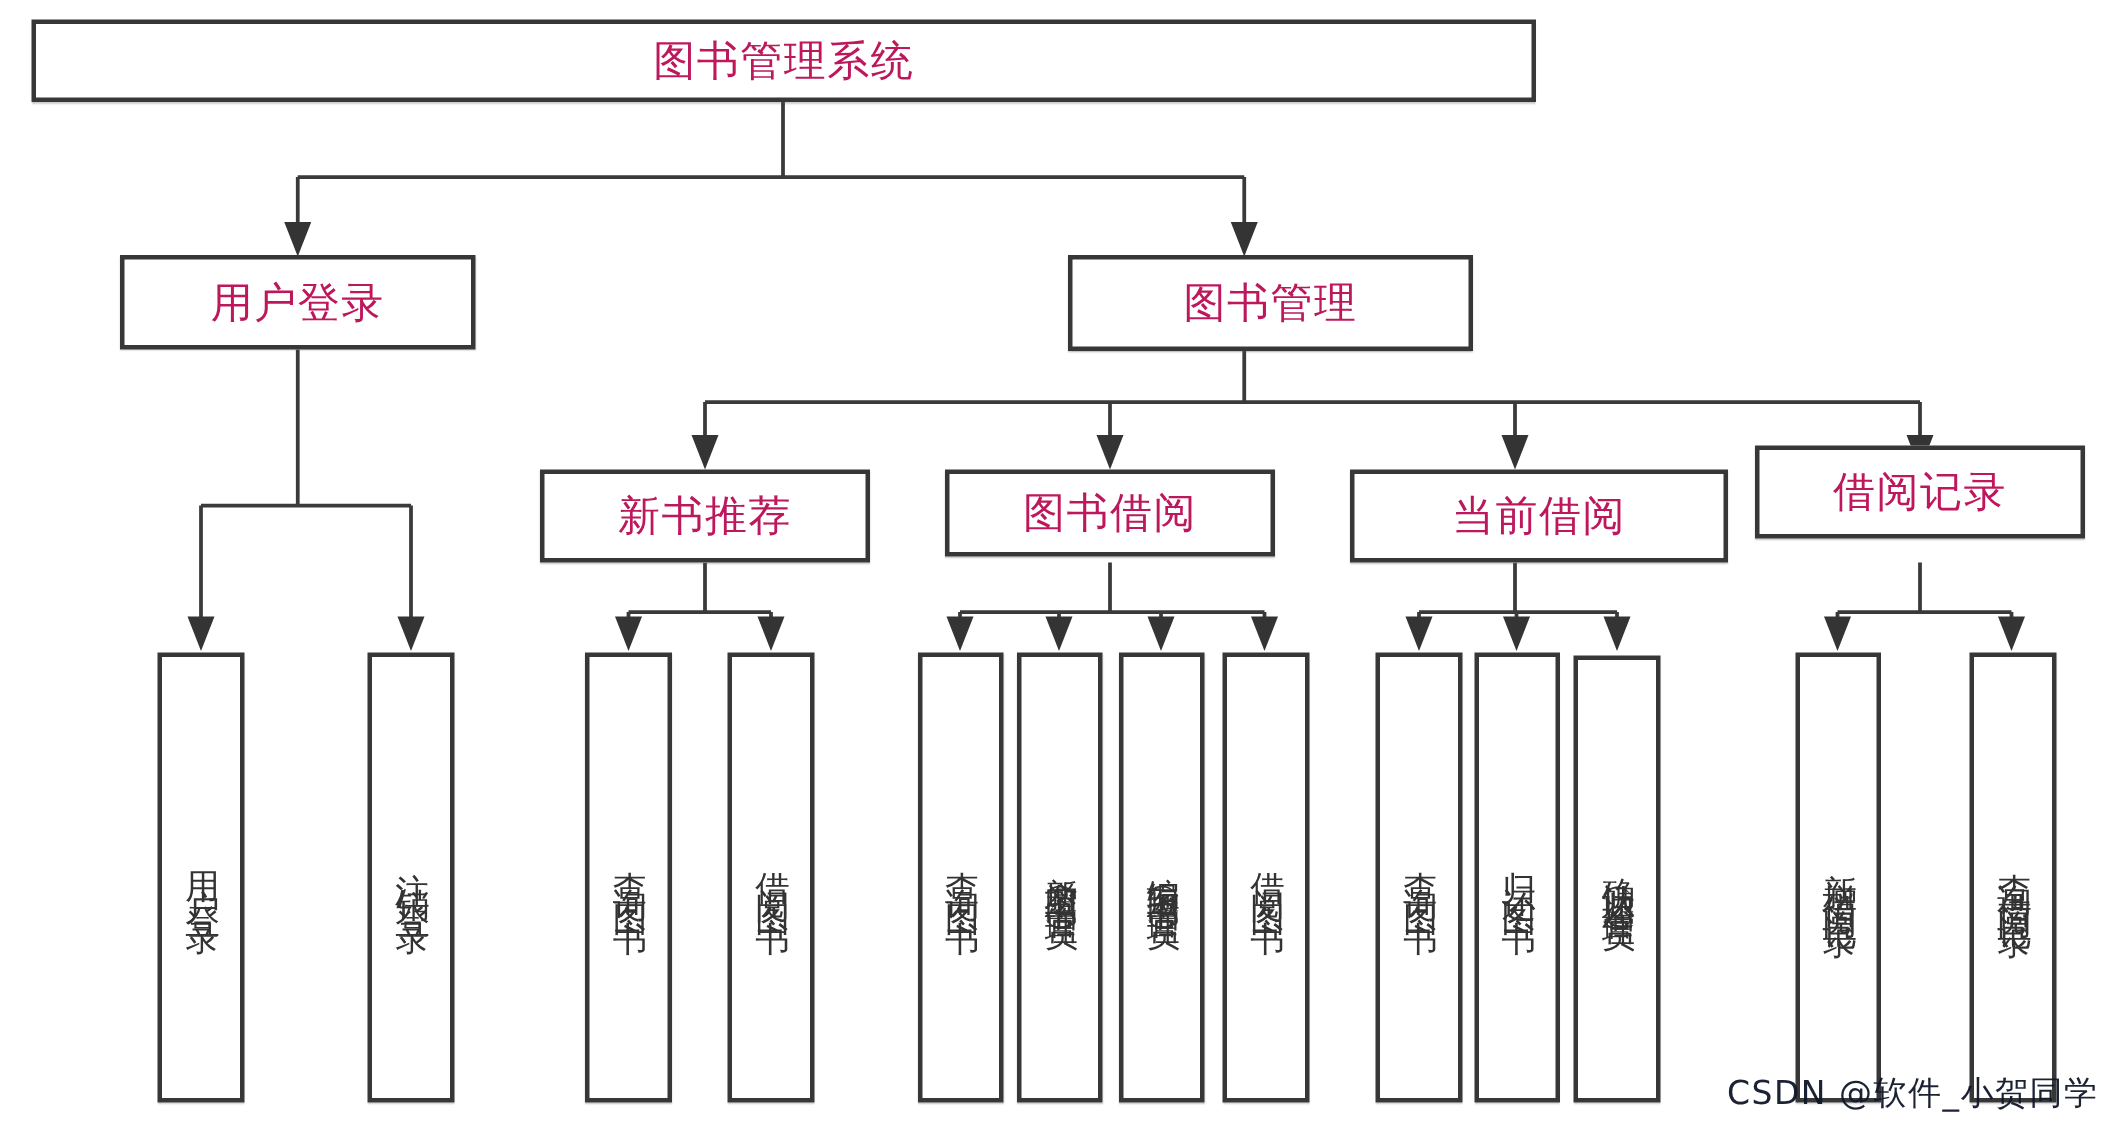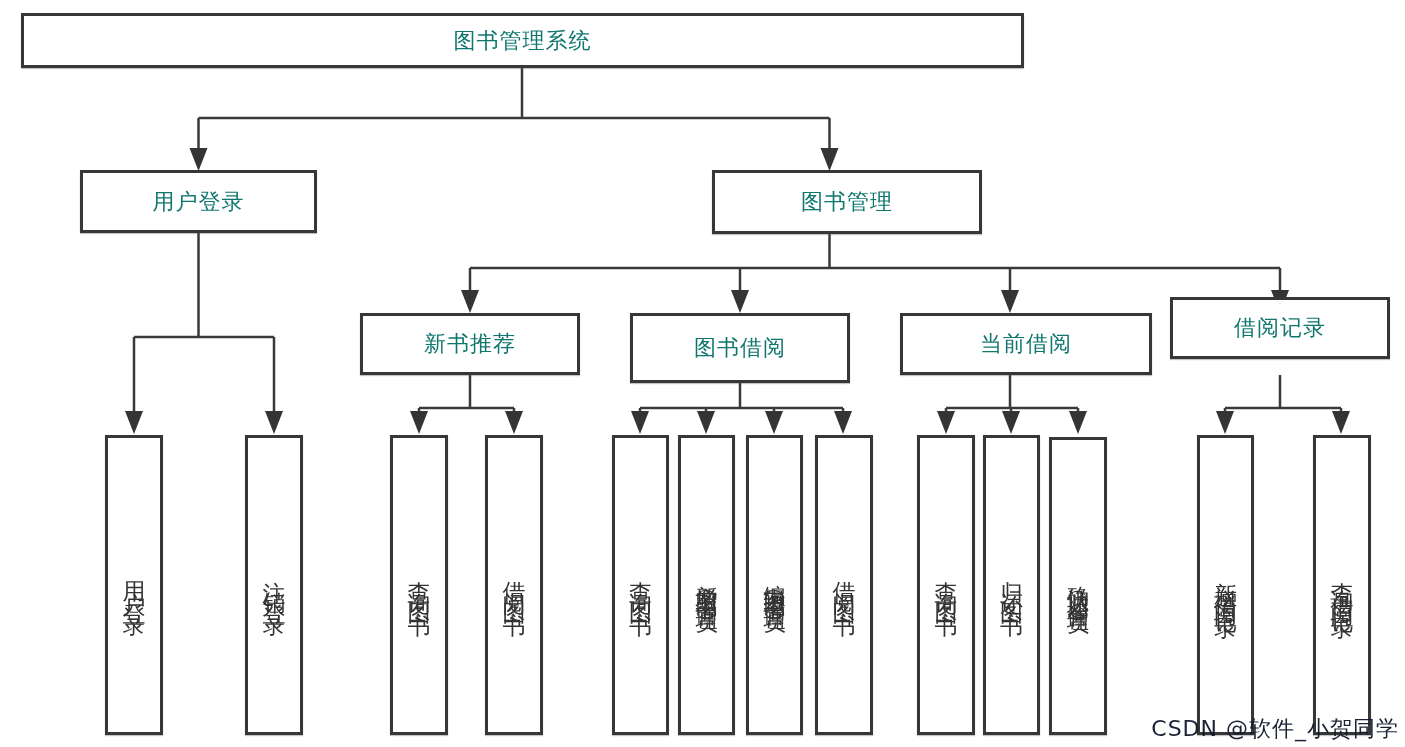--- a/index.html
+++ b/index.html
@@ -7,21 +7,21 @@
     width:1405px;height:747px;position:relative;overflow:hidden;
     font-family:"DejaVu Sans","Liberation Sans",sans-serif;
   }
   .stage{position:absolute;left:0;top:0;width:1405px;height:747px;background:#ffffff;}
   svg.connectors{position:absolute;left:0;top:0;z-index:1;}
   .node{
     position:absolute;background:#ffffff;border:3px solid #373737;
     box-sizing:border-box;display:flex;align-items:center;justify-content:center;
     z-index:2;box-shadow:0 1px 1px rgba(90,90,90,.35);
   }
-  .hlabel{font-size:22px;color:#0f766e;letter-spacing:1px;white-space:nowrap;}
+  .hlabel{font-size:28px;color:#be185d;letter-spacing:1px;white-space:nowrap;}
   .vlabel{
     writing-mode:vertical-rl;text-orientation:mixed;
     font-size:23px;color:#333333;letter-spacing:11px;line-height:1;
   }
   .leaf.long .vlabel{letter-spacing:4px;font-size:22px;}
   .leaf.mid  .vlabel{letter-spacing:7px;}
   .watermark{
     position:absolute;right:6px;bottom:3px;z-index:3;
     font-size:22px;color:#0f172a;letter-spacing:1px;opacity:.95;white-space:nowrap;
   }
@@ -78,21 +78,21 @@
   <div class="node" style="left:80px;top:170px;width:237px;height:63px">
     <span class="hlabel">用户登录</span>
   </div>
   <div class="node" style="left:712px;top:170px;width:270px;height:64px">
     <span class="hlabel">图书管理</span>
   </div>
 
   <div class="node" style="left:360px;top:313px;width:220px;height:62px">
     <span class="hlabel">新书推荐</span>
   </div>
-  <div class="node" style="left:630px;top:313px;width:220px;height:70px">
+  <div class="node" style="left:630px;top:313px;width:220px;height:58px">
     <span class="hlabel">图书借阅</span>
   </div>
   <div class="node" style="left:900px;top:313px;width:252px;height:62px">
     <span class="hlabel">当前借阅</span>
   </div>
   <div class="node" style="left:1170px;top:297px;width:220px;height:62px">
     <span class="hlabel">借阅记录</span>
   </div>
 
   <div class="node leaf" style="left:105px;top:435px;width:58px;height:300px">

